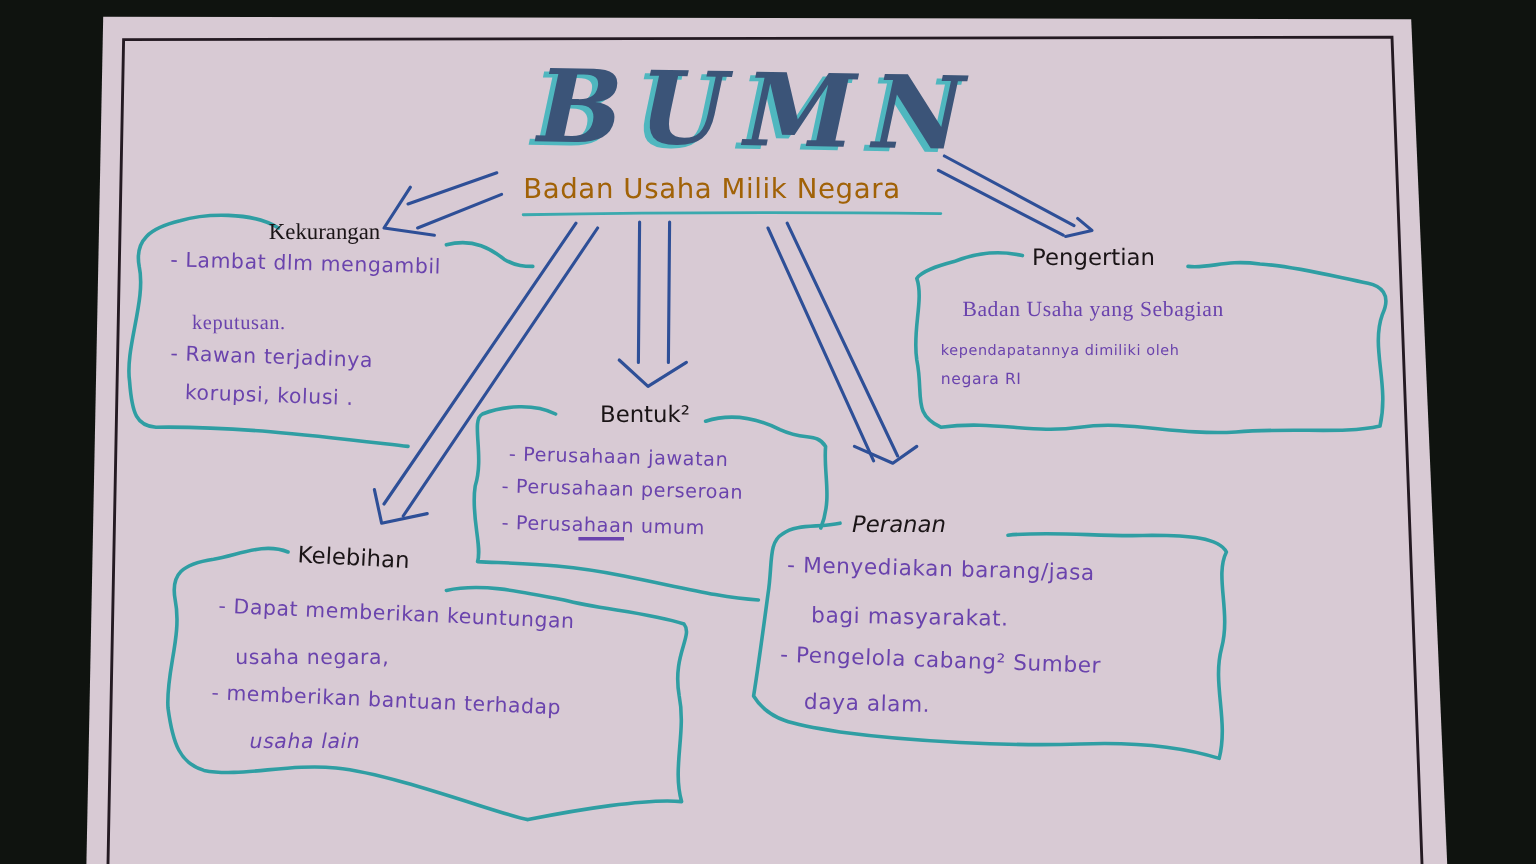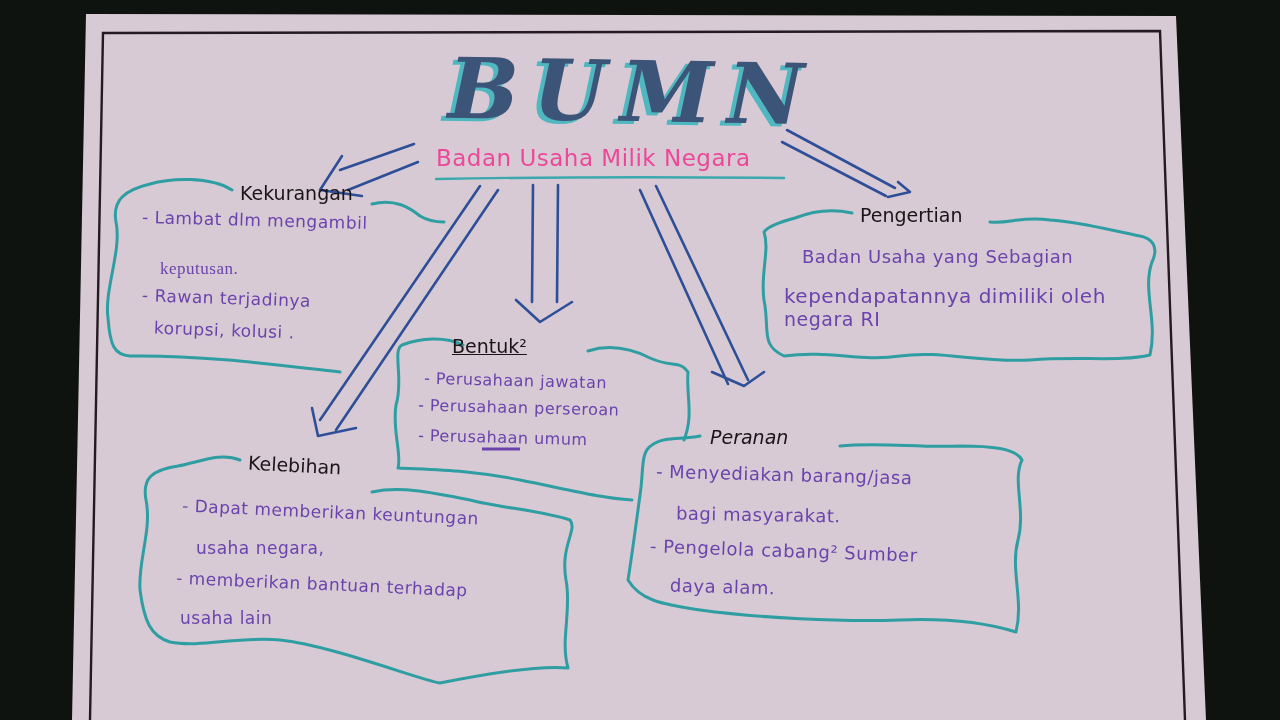--- a/index.html
+++ b/index.html
@@ -16,21 +16,21 @@
     .title-big {
       font-family: "DejaVu Serif", serif;
       font-weight: bold; font-style: italic;
       font-size: 84px; color: #3b5478;
       letter-spacing: 14px;
       text-shadow: -5px 3px 0 #4fb7bf;
       transform: rotate(1deg);
     }
     .subtitle {
       font-family: "DejaVu Sans", sans-serif;
-      font-size: 23px; color: #ec4899; letter-spacing: 0.5px;
+      font-size: 23px; color: #a16207; letter-spacing: 0.5px;
     }
     .heading {
       font-family: "DejaVu Sans", sans-serif;
       font-size: 19px; color: #1a1416;
     }
     .item {
       font-family: "DejaVu Sans", sans-serif;
       font-size: 17px; color: #6a43ad; letter-spacing: 0.5px;
     }
   </style>
@@ -93,47 +93,47 @@
       </g>
     </g>
 
     <path d="M 482,449 L 520,449" stroke="#6a43ad" stroke-width="3" fill="none"></path>
   </svg>
 
   <div class="txt title-big" style="left:448px; top:50px;">BUMN</div>
   <div class="txt subtitle" style="left:436px; top:147px;">Badan Usaha Milik Negara</div>
 
   <div>
-    <div class="txt heading" style="left:240px; top:184px;">Kekurangan</div>
+    <div class="txt heading" style="left:224px; top:184px;font-family:Liberation Serif, serif;">Kekurangan</div>
     <div class="txt item" style="left:142px; top:212px; transform:rotate(1.5deg);">- Lambat dlm mengambil</div>
     <div class="txt item" style="left:160px; top:260px;font-family:Liberation Serif, serif;">keputusan.</div>
     <div class="txt item" style="left:142px; top:290px; transform:rotate(2deg);">- Rawan terjadinya</div>
     <div class="txt item" style="left:154px; top:322px; transform:rotate(2deg);">korupsi, kolusi .</div>
   </div>
 
   <div>
     <div class="txt heading" style="left:860px; top:206px;text-align:right;">Pengertian</div>
-    <div class="txt item" style="left:802px; top:248px; font-size:18px;">Badan Usaha yang  Sebagian</div>
-    <div class="txt item" style="left:784px; top:286px; font-size:20px;">kependapatannya dimiliki oleh</div>
-    <div class="txt item" style="left:784px; top:310px; font-size:19px;">negara RI</div>
+    <div class="txt item" style="left:802px; top:248px; font-size:18px;font-family:Liberation Serif, serif;">Badan Usaha yang  Sebagian</div>
+    <div class="txt item" style="left:784px; top:286px; font-size:12px;">kependapatannya dimiliki oleh</div>
+    <div class="txt item" style="left:784px; top:310px; font-size:13px;">negara RI</div>
   </div>
 
   <div>
-    <div class="txt heading" style="left:452px; top:337px;text-decoration:underline;">Bentuk²</div>
+    <div class="txt heading" style="left:500px; top:337px;">Bentuk²</div>
     <div class="txt item" style="left:424px; top:373px; font-size:16px; transform:rotate(1.5deg);">- Perusahaan jawatan</div>
     <div class="txt item" style="left:418px; top:400px; font-size:16px; transform:rotate(1.5deg);">- Perusahaan perseroan</div>
     <div class="txt item" style="left:418px; top:430px; font-size:16px; transform:rotate(1.5deg);">- Perusahaan umum</div>
   </div>
 
   <div>
     <div class="txt heading" style="left:248px; top:456px; transform:rotate(3deg);">Kelebihan</div>
     <div class="txt item" style="left:182px; top:504px; transform:rotate(2.5deg);">- Dapat memberikan keuntungan</div>
     <div class="txt item" style="left:196px; top:540px;">usaha negara,</div>
     <div class="txt item" style="left:176px; top:576px; transform:rotate(2.5deg);">- memberikan bantuan terhadap</div>
-    <div class="txt item" style="left:180px; top:610px;">usaha lain</div>
+    <div class="txt item" style="left:208px; top:610px;font-style:italic;">usaha lain</div>
   </div>
 
   <div>
     <div class="txt heading" style="left:710px; top:428px;font-style:italic;">Peranan</div>
     <div class="txt item" style="left:656px; top:466px; font-size:18px; transform:rotate(1.5deg);">- Menyediakan barang/jasa</div>
     <div class="txt item" style="left:676px; top:506px; font-size:18px; transform:rotate(1deg);">bagi masyarakat.</div>
     <div class="txt item" style="left:650px; top:542px; font-size:18px; transform:rotate(2deg);">- Pengelola cabang² Sumber</div>
     <div class="txt item" style="left:670px; top:578px; font-size:18px; transform:rotate(1.5deg);">daya alam.</div>
   </div>
 

